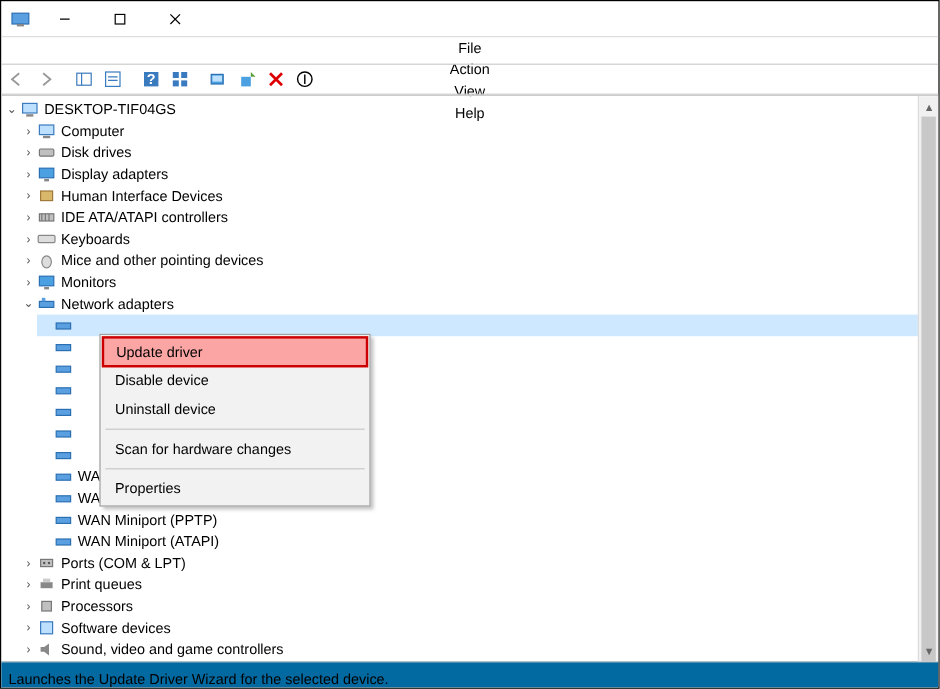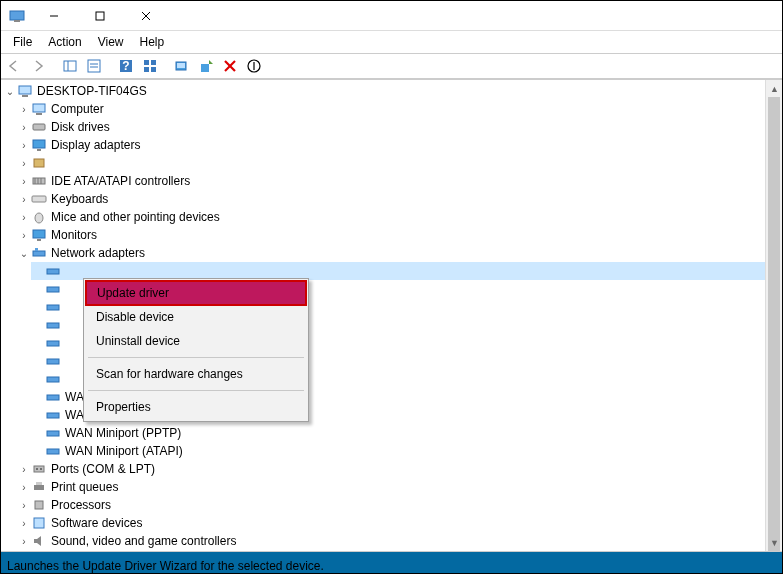--- a/index.html
+++ b/index.html
@@ -1,36 +1,36 @@
 <!DOCTYPE html>
 <html><head>
 <meta charset="utf-8">
 <style>
 * { box-sizing: border-box; margin: 0; padding: 0; font-family: "Segoe UI", Tahoma, sans-serif; font-size: 12px; }
 body { background: #fff; width: 783px; height: 574px; border: 1px solid #000; display: flex; flex-direction: column; overflow: hidden; }
 .titlebar { height: 30px; display: flex; align-items: center; padding: 0 0 0 8px; border-bottom: 1px solid #ddd; }
 .titlebar .icon { width: 16px; height: 16px; margin-right: 6px; display:flex; align-items:center; justify-content:center; }
 .titlebar .title { flex: 1; }
 .tbbtn { width: 46px; height: 30px; display: flex; align-items: center; justify-content: center; }
-.menubar { height: 22px; display: flex; align-items: center; padding: 0 4px; }
+.menubar { height: 22px; display: flex; align-items: center; padding: 0 4px; flex-direction: column; }
 .menuitem { padding: 2px 8px; }
 .toolbar { height: 26px; border-top: 1px solid #ccc; border-bottom: 1px solid #ccc; display: flex; align-items: center; padding: 0 2px; gap: 2px; }
 .tb { width: 22px; height: 22px; display: flex; align-items: center; justify-content: center; color: #000; }
 .tb.disabled { opacity: .4; }
 .tb svg { width:16px; height:16px; }
 .tree { flex: 1; overflow: auto; padding: 2px 4px 2px 2px; position: relative; border-top: 1px solid #ccc; }
 .node { display: flex; align-items: center; height: 18px; white-space: nowrap; }
 .chevron { width: 14px; display: inline-flex; justify-content: center; color: #555; font-size: 10px; cursor: default; }
 .ico { width: 16px; height: 16px; margin-right: 4px; display:inline-flex; align-items:center; justify-content:center; }
 .ind1 { margin-left: 14px; }
 .ind2 { margin-left: 28px; }
 .selected { background: #cde8ff; }
 .contextmenu { position: absolute; left: 82px; top: 198px; width: 226px; background: #f2f2f2; border: 1px solid #a0a0a0; box-shadow: 3px 3px 3px rgba(0,0,0,.25); padding: 2px; }
 .ctxitem { height: 24px; display: flex; align-items: center; padding: 0 10px; }
-.ctxitem.highlight { background: #be185d; border: 2px solid #c00; height: 26px; margin: -1px; }
+.ctxitem.highlight { background: #fca5a5; border: 2px solid #c00; height: 26px; margin: -1px; }
 .ctxsep { height: 1px; background: #c8c8c8; margin: 4px 2px; }
 .ctxitem.bold { font-weight: 400; }
 .statusbar { height: 22px; border-top: 1px solid #ccc; display: flex; align-items: flex-end; padding: 0 6px; background: #0369a1; }
 .scrollbar { position: absolute; right: 0; top: 0; bottom: 0; width: 17px; background: #f0f0f0; border-left: 1px solid #ddd; }
 .sbbtn { height: 17px; width: 17px; display:flex; align-items:center; justify-content:center; color:#666; font-size:9px; }
 .sbthumb { position:absolute; top:17px; left:2px; right:2px; height: 480px; background: #c8c8c8; }
 </style>
 </head>
 <body>
 
@@ -174,20 +174,21 @@
       </span>
       <span>Display adapters</span>
     </div>
   <div class="node ind1">
       <span class="chevron">›</span>
       <span class="ico">
         <svg viewBox="0 0 16 16">
           <rect x="3" y="4" width="10" height="8" fill="#d9b86b" stroke="#a0783a"></rect>
         </svg>
       </span>
+      <span>Human Interface Devices</span>
     </div>
   <div class="node ind1">
       <span class="chevron">›</span>
       <span class="ico">
         <svg viewBox="0 0 16 16">
           <rect x="2" y="5" width="12" height="6" fill="#c0c0c0" stroke="#777"></rect>
           <line x1="4" y1="5" x2="4" y2="11" stroke="#777"></line>
           <line x1="7" y1="5" x2="7" y2="11" stroke="#777"></line>
           <line x1="10" y1="5" x2="10" y2="11" stroke="#777"></line>
         </svg>

